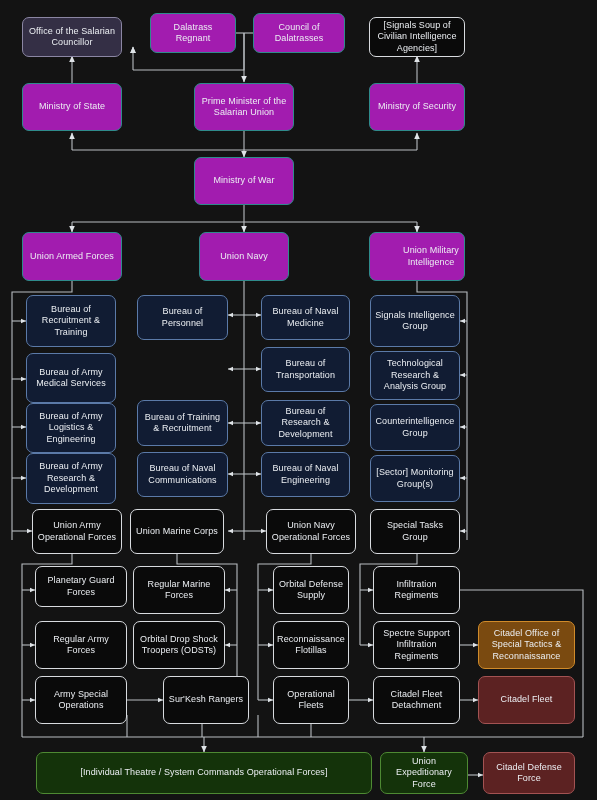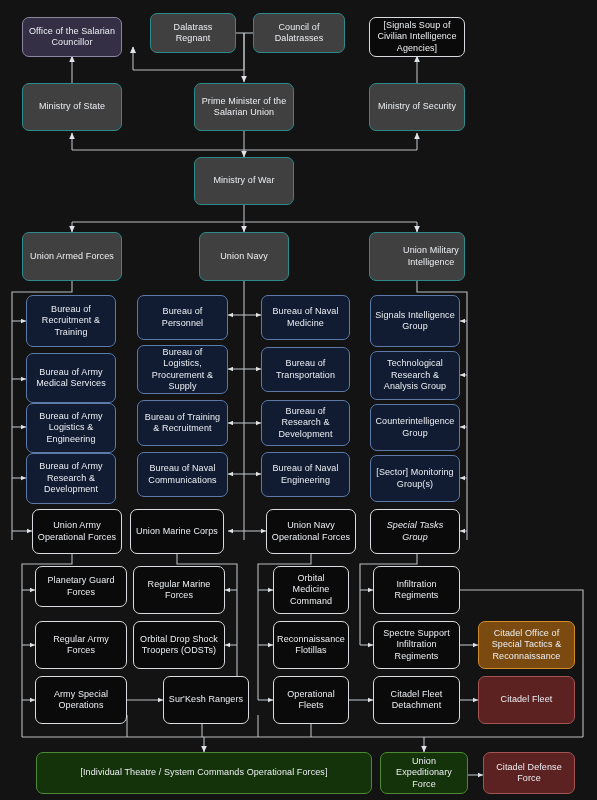--- a/index.html
+++ b/index.html
@@ -11,21 +11,21 @@
   #stage{position:relative;width:597px;height:800px;background:#131313;}
   svg#wires{position:absolute;left:0;top:0;width:597px;height:800px;overflow:visible;}
   .node{
     position:absolute;box-sizing:border-box;
     display:flex;align-items:center;justify-content:center;
     text-align:center;border-radius:7px;border:1px solid #cfd3d8;
     color:#eceff3;font-size:9px;line-height:11.5px;
     padding:3px 4px;z-index:3;letter-spacing:.1px;
   }
   
-  .t-teal   {background:#404040;border-color:#2f8b8b;}
+  .t-teal   {background:#a21caf;border-color:#2f8b8b;}
   .t-purple {background:#342f45;border-color:#8b86a3;}
   .t-black  {background:#0a0a0a;border-color:#d8dbdf;}
   .t-navy   {background:#111c33;border-color:#5b7aa8;}
   .t-green  {background:#14330a;border-color:#4e8a33;}
   .t-brown  {background:#7a4a10;border-color:#d08b2a;}
   .t-maroon {background:#5c2222;border-color:#a35353;}
 </style>
 </head>
 <body>
 
@@ -173,46 +173,45 @@
 
   <div class="node t-teal" style="left:369px;top:232px;width:96px;height:49px;padding-left:32px;">Union Military Intelligence</div>
 
   <div class="node t-navy" style="left:26px;top:295px;width:90px;height:52px;">Bureau of Recruitment &amp; Training</div>
   <div class="node t-navy" style="left:26px;top:353px;width:90px;height:50px;">Bureau of Army Medical Services</div>
   <div class="node t-navy" style="left:26px;top:403px;width:90px;height:50px;">Bureau of Army Logistics &amp; Engineering</div>
   <div class="node t-navy" style="left:26px;top:453px;width:90px;height:51px;">Bureau of Army Research &amp; Development</div>
   <div class="node t-black" style="left:32px;top:509px;width:90px;height:45px;">Union Army Operational Forces</div>
 
   <div class="node t-navy" style="left:137px;top:295px;width:91px;height:45px;">Bureau of Personnel</div>
-  <div class="node t-navy" style="left:137px;top:345px;width:91px;height:49px;">Bureau of Logistics, Procurement &amp; Supply</div>
   <div class="node t-navy" style="left:137px;top:400px;width:91px;height:46px;">Bureau of Training &amp; Recruitment</div>
   <div class="node t-navy" style="left:137px;top:452px;width:91px;height:45px;">Bureau of Naval Communications</div>
   <div class="node t-black" style="left:130px;top:509px;width:94px;height:45px;">Union Marine Corps</div>
 
   <div class="node t-navy" style="left:261px;top:295px;width:89px;height:45px;">Bureau of Naval Medicine</div>
   <div class="node t-navy" style="left:261px;top:347px;width:89px;height:45px;">Bureau of Transportation</div>
   <div class="node t-navy" style="left:261px;top:400px;width:89px;height:46px;">Bureau of Research &amp; Development</div>
   <div class="node t-navy" style="left:261px;top:452px;width:89px;height:45px;">Bureau of Naval Engineering</div>
   <div class="node t-black" style="left:266px;top:509px;width:90px;height:45px;">Union Navy Operational Forces</div>
 
   <div class="node t-navy" style="left:370px;top:295px;width:90px;height:52px;">Signals Intelligence Group</div>
   <div class="node t-navy" style="left:370px;top:351px;width:90px;height:49px;">Technological Research &amp; Analysis Group</div>
   <div class="node t-navy" style="left:370px;top:404px;width:90px;height:47px;">Counterintelligence Group</div>
   <div class="node t-navy" style="left:370px;top:455px;width:90px;height:47px;">[Sector] Monitoring Group(s)</div>
-  <div class="node t-black" style="left:370px;top:509px;width:90px;height:45px;font-style:italic;">Special Tasks Group</div>
+  <div class="node t-black" style="left:370px;top:509px;width:90px;height:45px;">Special Tasks Group</div>
 
   <div class="node t-black" style="left:35px;top:566px;width:92px;height:41px;">Planetary Guard Forces</div>
   <div class="node t-black" style="left:35px;top:621px;width:92px;height:48px;">Regular Army Forces</div>
   <div class="node t-black" style="left:35px;top:676px;width:92px;height:48px;">Army Special Operations</div>
 
   <div class="node t-black" style="left:133px;top:566px;width:92px;height:48px;">Regular Marine Forces</div>
   <div class="node t-black" style="left:133px;top:621px;width:92px;height:48px;">Orbital Drop Shock Troopers (ODSTs)</div>
   <div class="node t-black" style="left:163px;top:676px;width:86px;height:48px;">Sur'Kesh Rangers</div>
 
-  <div class="node t-black" style="left:273px;top:566px;width:76px;height:48px;">Orbital Medicine Command</div>
+  <div class="node t-black" style="left:273px;top:566px;width:76px;height:48px;">Orbital Defense Supply</div>
   <div class="node t-black" style="left:273px;top:621px;width:76px;height:48px;">Reconnaissance Flotillas</div>
   <div class="node t-black" style="left:273px;top:676px;width:76px;height:48px;">Operational Fleets</div>
 
   <div class="node t-black" style="left:373px;top:566px;width:87px;height:48px;">Infiltration Regiments</div>
   <div class="node t-black" style="left:373px;top:621px;width:87px;height:48px;">Spectre Support Infiltration Regiments</div>
   <div class="node t-black" style="left:373px;top:676px;width:87px;height:48px;">Citadel Fleet Detachment</div>
 
   <div class="node t-brown" style="left:478px;top:621px;width:97px;height:48px;">Citadel Office of Special Tactics &amp; Reconnaissance</div>
   <div class="node t-maroon" style="left:478px;top:676px;width:97px;height:48px;text-align:center;">Citadel Fleet</div>
 

